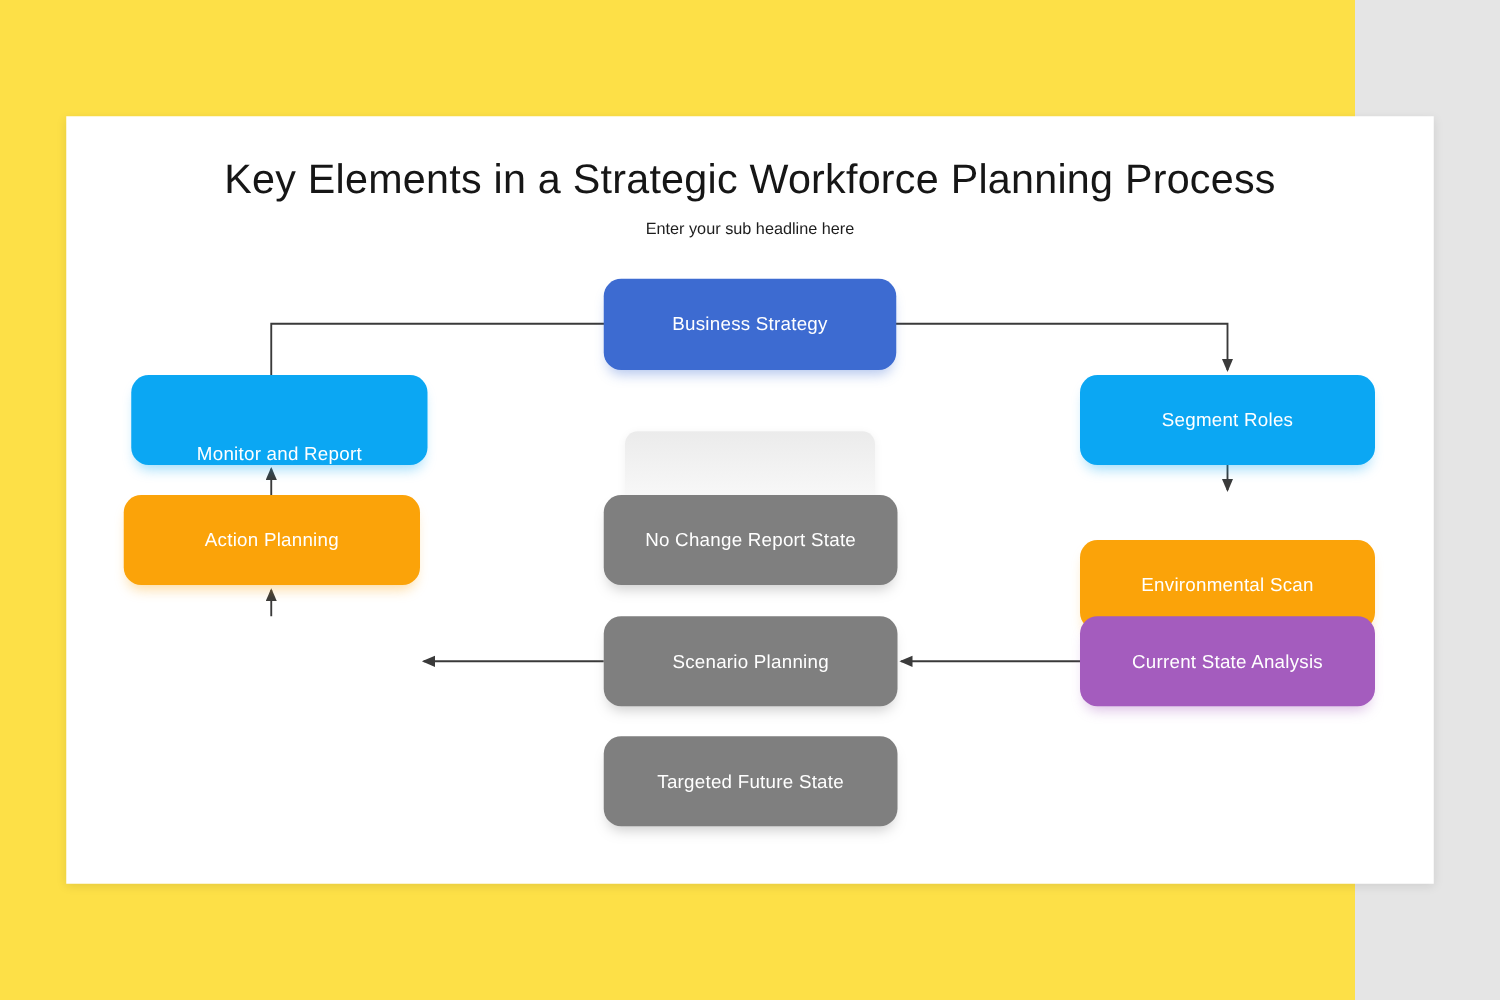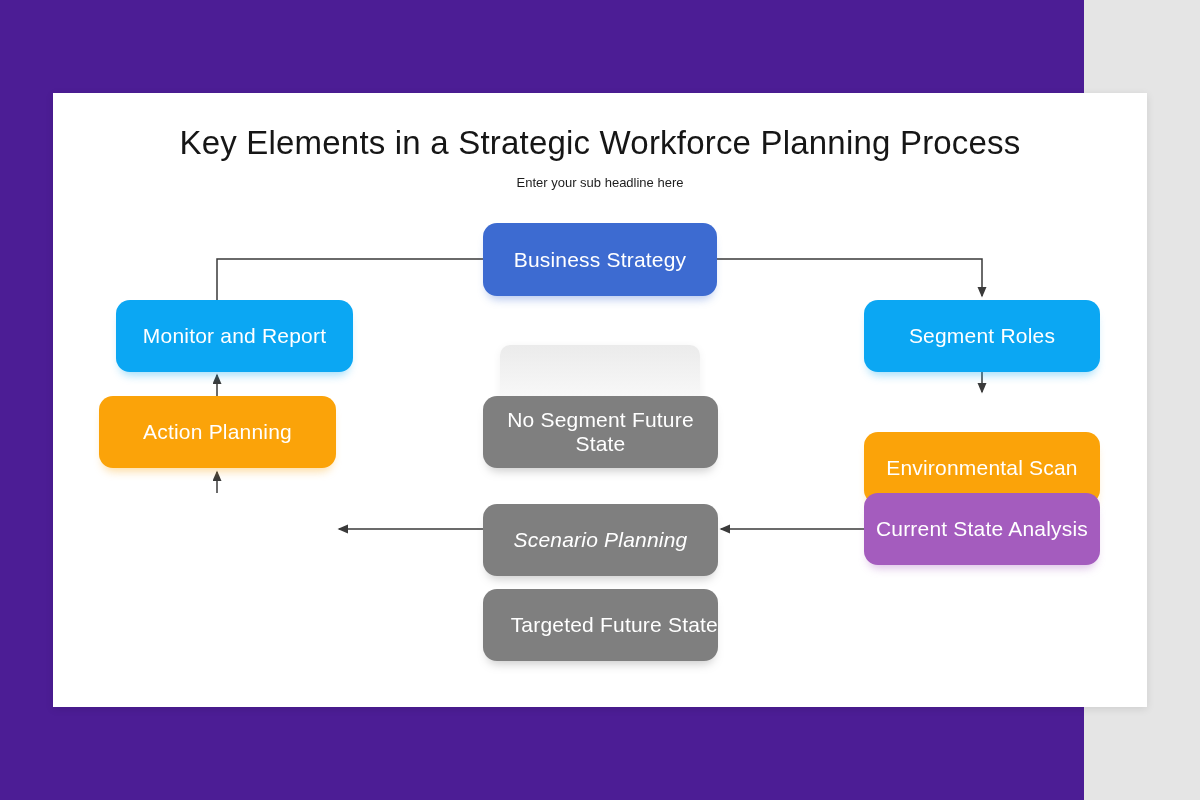--- a/index.html
+++ b/index.html
@@ -7,21 +7,21 @@
   body {
     font-family: "Liberation Sans", sans-serif;
     background: #e5e5e5;
     position: relative;
     overflow: hidden;
   }
   .stage {
     position: absolute;
     left: 0; top: 0;
     width: 1084px; height: 800px;
-    background: #4c1d95;
+    background: #fde047;
   }
   .card {
     position: absolute;
     left: 53px; top: 93px;
     width: 1094px; height: 614px;
     background: #ffffff;
     box-shadow: 0 2px 8px rgba(0,0,0,0.10);
   }
   .title {
     position: absolute;
@@ -49,44 +49,44 @@
     z-index: 1;
   }
   .node {
     position: absolute;
     z-index: 2;
     display: flex;
     align-items: center;
     justify-content: center;
     border-radius: 14px;
     color: #ffffff;
-    font-size: 21px;
+    font-size: 15px;
     letter-spacing: 0.2px;
     text-align: center;
   }
   .node.ghost {
     z-index: 1;
     border-radius: 10px;
     background: linear-gradient(180deg, #ebebeb 0%, #fdfdfd 85%);
     color: #3f3f3f;
     align-items: flex-end;
     padding-top: 14px;
     box-shadow: 0 2px 8px rgba(0,0,0,0.06);
   }
   
   .n-business        { left: 430px; top: 130px; width: 234px; height: 73px; }
-  .n-monitor         { left: 63px;  top: 207px; width: 237px; height: 72px; }
+  .n-monitor         { left: 52px;  top: 207px; width: 237px; height: 72px; align-items: flex-end; }
   .n-action          { left: 46px;  top: 303px; width: 237px; height: 72px; }
   .n-gaps            { left: 46px;  top: 400px; width: 237px; height: 72px; }
   .n-segment         { left: 811px; top: 207px; width: 236px; height: 72px; }
   .n-environmental   { left: 811px; top: 303px; width: 236px; height: 72px; }
   .n-current         { left: 811px; top: 400px; width: 236px; height: 72px; }
   .n-futtering       { left: 447px; top: 252px; width: 200px; height: 86px; }
   .n-nochange        { left: 430px; top: 303px; width: 235px; height: 72px; }
-  .n-scenario        { left: 430px; top: 411px; width: 235px; height: 72px; font-style: italic; }
+  .n-scenario        { left: 430px; top: 400px; width: 235px; height: 72px; }
   .n-targeted        { left: 430px; top: 496px; width: 235px; height: 72px; }
 </style>
 </head>
 <body>
 
 <div class="stage">
   <div class="card">
 
     <h1 class="title">Key Elements in a Strategic Workforce Planning Process</h1>
     <div class="subtitle">Enter your sub headline here</div>
@@ -136,25 +136,25 @@
 
     <div class="node n-environmental" style="background: rgb(251, 163, 9); box-shadow: rgba(251, 163, 9, 0.4) 0px 7px 10px -4px; margin-top: 36px;">
       <span>Environmental Scan</span>
     </div>
 
     <div class="node n-current" style="background: rgb(164, 92, 190); box-shadow: rgba(164, 92, 190, 0.4) 0px 7px 10px -4px;">
       <span>Current State Analysis</span>
     </div>
 
     <div class="node n-nochange" style="background: rgb(127, 127, 127); box-shadow: rgba(127, 127, 127, 0.4) 0px 7px 10px -4px;">
-      <span>No Segment Future State</span>
+      <span>No Change Report State</span>
     </div>
 
     <div class="node n-scenario" style="background: rgb(127, 127, 127); box-shadow: rgba(127, 127, 127, 0.4) 0px 7px 10px -4px;">
       <span>Scenario Planning</span>
     </div>
 
-    <div class="node n-targeted" style="background: rgb(127, 127, 127); box-shadow: rgba(127, 127, 127, 0.4) 0px 7px 10px -4px; justify-content: flex-end;">
+    <div class="node n-targeted" style="background: rgb(127, 127, 127); box-shadow: rgba(127, 127, 127, 0.4) 0px 7px 10px -4px;">
       <span>Targeted Future State</span>
     </div>
 
   </div>
 </div>
 
 </body></html>

